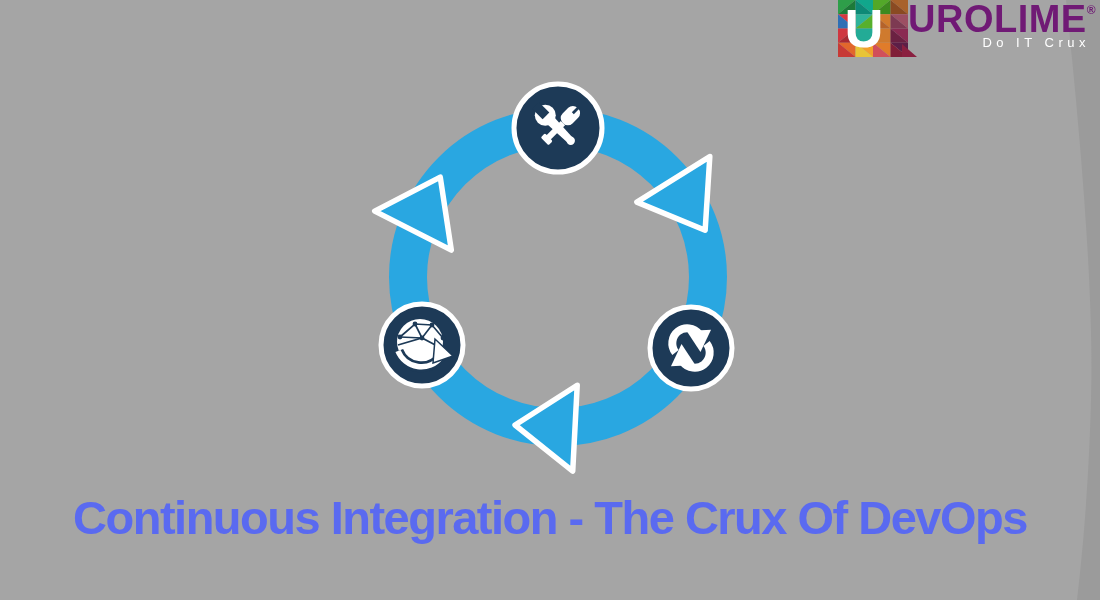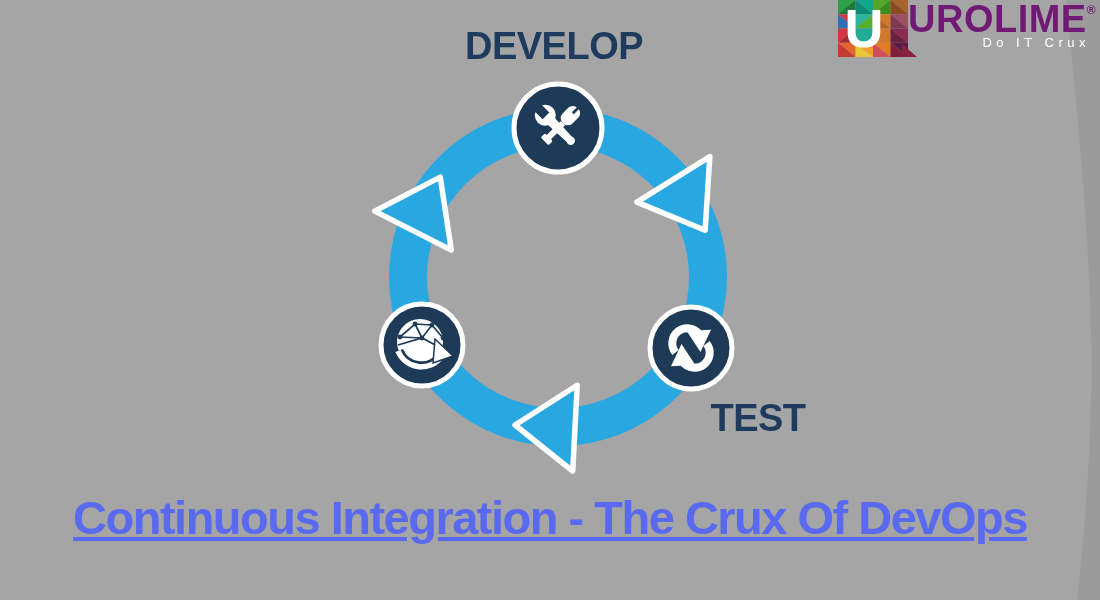--- a/index.html
+++ b/index.html
@@ -20,21 +20,21 @@
     white-space:nowrap;
   }
   .brand sup{ font-size:12px; vertical-align:18px; letter-spacing:0; }
   .tagline{
     position:absolute; right:10px; top:36px; line-height:1;
     font-size:13px; letter-spacing:4.5px; color:#ffffff; white-space:nowrap;
   }
   .main-title{
     position:absolute; left:0; right:0; top:494px; text-align:center;
     font-weight:bold; font-size:47px; letter-spacing:-1.5px;
-    color:#5a6af0; line-height:1; white-space:nowrap;text-decoration:underline;
+    color:#5a6af0; line-height:1; white-space:nowrap;
   }
 </style>
 </head>
 <body>
 
 <div class="banner">
 
   <svg class="scene" width="1100" height="600" viewBox="0 0 1100 600">
 
     <path d="M1066,0 C1082,150 1094,300 1091,400 C1089,480 1083,550 1077,600 L1100,600 L1100,0 Z" fill="#9b9b9b"></path>
@@ -127,21 +127,19 @@
         <polygon points="35,42.75 52.5,42.75 52.5,57" fill="#e07c2a"></polygon>
         <polygon points="35,42.75 52.5,57 35,57" fill="#d14f5a"></polygon>
         <polygon points="52.5,42.75 70,42.75 70,57" fill="#5c1f47"></polygon>
         <polygon points="52.5,42.75 70,57 52.5,57" fill="#801f38"></polygon>
         <polygon points="64,44 79,57 64,57" fill="#8a2040"></polygon>
       </g>
       <text x="26" y="47" font-size="54" font-weight="bold" fill="#ffffff" text-anchor="middle" font-family="Liberation Sans, sans-serif">U</text>
     </g>
   </svg>
 
-  <div class="stage-label" style="left:554px; top:27px;">DEVELOP</div>
-  <div class="stage-label" style="left:758px; top:399px;">TEST</div>
 
   <div class="brand"><span>UROLIME</span><sup>®</sup></div>
   <div class="tagline">Do IT Crux</div>
 
   <div class="main-title">Continuous Integration - The Crux Of DevOps</div>
 
 </div>
 
 </body></html>

